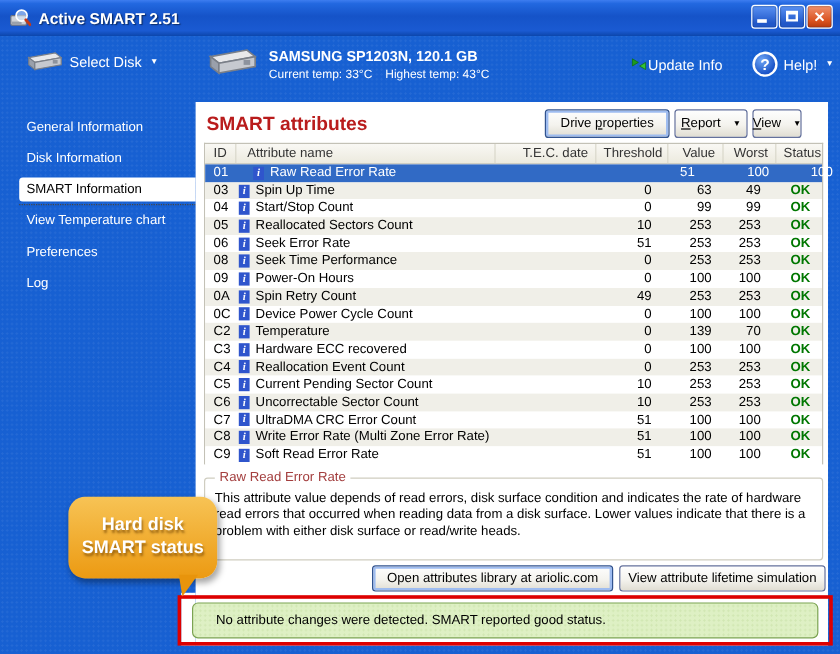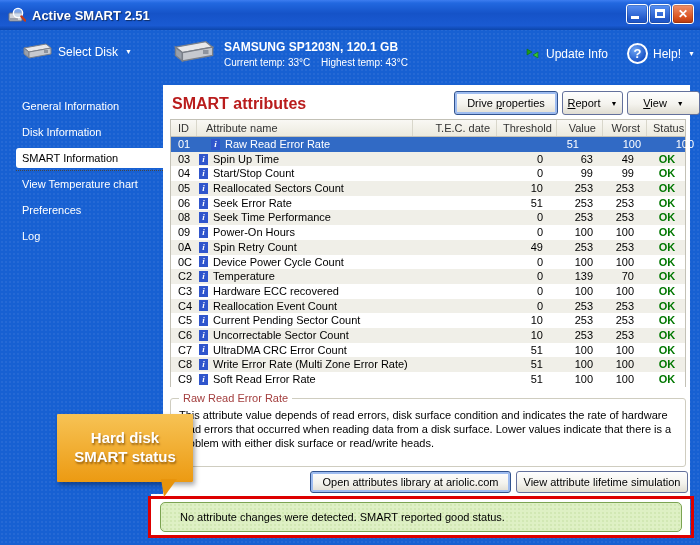--- a/index.html
+++ b/index.html
@@ -34,21 +34,21 @@
     color:#fff; cursor:pointer; }
   .select-disk .lbl { margin-left:6px; font-size:12px; }
   .drop-arrow { font-size:7px; color:#fff; margin-left:7px; }
   .drive-info { position:absolute; left:170px; top:38px; display:flex; }
   .drive-text { margin-left:10px; color:#fff; }
   .drive-model { font-weight:bold; font-size:12px; margin-top:2px; }
   .drive-temps { margin-top:3px; font-size:10px; }
   .drive-temps span { margin-right:8px; }
   .update-info { position:absolute; left:525px; top:46px; display:flex; align-items:center;
     color:#fff; cursor:pointer; }
-  .update-info .lbl { margin-left:6px; font-size:12px; }
+  .update-info .lbl { font-size:12px; }
   .help { position:absolute; left:627px; top:43px; display:flex; align-items:center;
     color:#fff; cursor:pointer; }
   .help-circle { width:21px; height:21px; border-radius:50%;
     background:radial-gradient(circle at 35% 30%, #6fa6f5, #1b55c8 70%);
     border:2px solid #fff; color:#fff; font-weight:bold; font-size:13px;
     text-align:center; line-height:18px; }
   .help .lbl { margin-left:5px; font-size:12px; }
 
   
   .sidebar { position:absolute; left:0; top:85px; width:163px; height:460px; }
@@ -64,21 +64,21 @@
     background:#fff; }
   .heading { position:absolute; left:9px; top:10px; font-weight:bold; font-size:16px; color:#b91c1c; }
 
   .xp-btn { position:absolute; height:24px; background:linear-gradient(180deg,#fefefe,#f4f3ee 55%,#e0ddd2);
     border:1px solid #64719c; border-radius:3px; font-size:11px; color:#000;
     text-align:center; cursor:pointer; display:flex; align-items:center; justify-content:center; }
   .xp-btn.focused { box-shadow:inset 0 0 0 2px #9ebcf0; border-color:#31538f; }
   .xp-btn .drop-arrow { color:#000; margin-left:10px; }
   .btn-driveprops { left:291px; top:6px; width:104px; }
   .btn-report { left:399px; top:6px; width:61px; }
-  .btn-view { left:464px; top:6px; width:73px; }
+  .btn-view { left:464px; top:6px; width:41px; }
 
   
   .table { position:absolute; left:7px; top:34px; width:516px;
     border:1px solid #c3c1b6; border-bottom:none; }
   .thead { display:grid; grid-template-columns:26px 216px 84px 60px 46px 44px 40px;
     height:17px; line-height:16px; background:linear-gradient(180deg,#f9f8f4,#eceade);
     border-bottom:1px solid #c3c1b6; color:#333; }
   .hcell { border-right:1px solid #d9d7cb; padding:0 6px; overflow:hidden; white-space:nowrap; }
   .hcell:last-child { border-right:none; }
   .h-id { padding-left:7px; }
@@ -117,22 +117,22 @@
   .bottom-sliver { position:absolute; left:151px; top:494px; width:12px; height:44px; background:#fff; }
   .status-box { position:absolute; left:160px; top:502px; width:522px; height:30px;
     background:var(--status_bg,#def0c4); border:1px solid var(--status_border,#7ba352);
     border-radius:5px; line-height:28px; padding-left:19px; color:#000;
     background-image:radial-gradient(rgba(120,170,60,0.12) 1px, transparent 1px);
     background-size:4px 4px; }
   .annotation { position:absolute; left:148px; top:496px; width:546px; height:42px;
     border:3px solid var(--annotation_red,#dd0000); pointer-events:none; }
 
   
-  .callout { position:absolute; left:57px; top:414px; width:136px; height:68px;
-    border-radius:1px; background:linear-gradient(180deg,var(--callout_orange_top,#f7c355),var(--callout_orange_bottom,#ec9a12));
+  .callout { position:absolute; left:57px; top:414px; width:124px; height:68px;
+    border-radius:14px; background:linear-gradient(180deg,var(--callout_orange_top,#f7c355),var(--callout_orange_bottom,#ec9a12));
     box-shadow:2px 3px 5px rgba(0,0,0,0.35); color:#fff; font-weight:bold; font-size:15px;
     text-align:center; padding-top:14px; line-height:19px;
     text-shadow:1px 2px 2px rgba(110,65,0,0.65); }
   .callout::after { content:''; position:absolute; right:16px; bottom:-15px;
     width:0; height:0; border-top:18px solid #e8940c;
     border-left:3px solid transparent; border-right:13px solid transparent; }
 </style>
 </head>
 <body>
 

